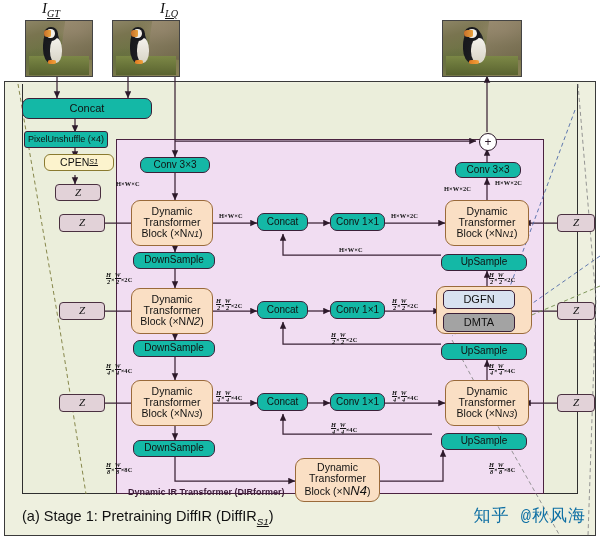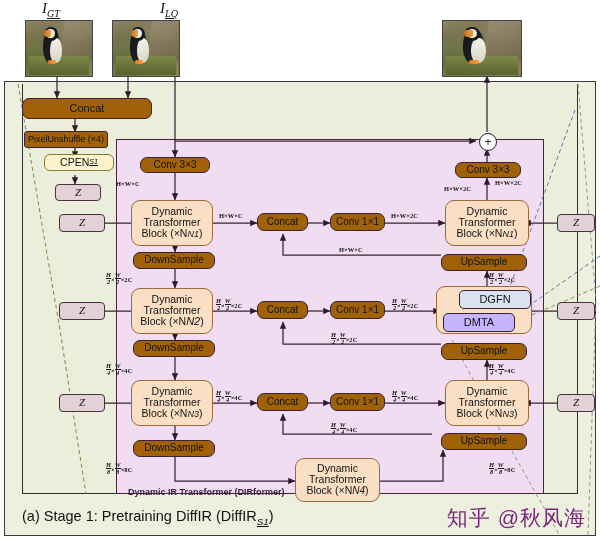--- a/index.html
+++ b/index.html
@@ -8,30 +8,30 @@
   #stage{position:relative;width:600px;height:540px;background:#ffffff;}
 
   
   .panel{position:absolute;box-sizing:border-box;}
   #outer-frame{left:4px;top:81px;width:592px;height:455px;border:1.3px solid #3a3a3a;background:#eef0df;}
   #green-panel{left:22px;top:84px;width:556px;height:410px;background:#ebeedb;border:1px solid #2f2f2f;border-top:none;}
   #purple-panel{left:116px;top:139px;width:428px;height:355px;background:#f1ddf2;border:1.2px solid #4a2240;}
 
   
   .node{position:absolute;box-sizing:border-box;display:flex;align-items:center;
-        justify-content:center;text-align:center;background:#a16207;
+        justify-content:center;text-align:center;background:#14b8a6;
         border:1.1px solid #3b2038;border-radius:7px;color:#111;line-height:1.08;}
   .node.sq{border-radius:3px;}
   .dtb{background:#fadfc4;border:1.1px solid #9a6a3a;border-radius:9px;font-size:10.5px;}
   .dtb i{font-style:italic;}
   .zbox{background:#e2d2d8;border:1px solid #4a3040;border-radius:4px;font-style:italic;
         font-family:"Liberation Serif","DejaVu Serif",serif;font-size:11px;}
   .cpen{background:#fcf3cd;border:1px solid #8a7a30;border-radius:6px;font-size:10.5px;}
   .dgfn{background:#d8e2f0;border:1px solid #3b2038;border-radius:5px;font-size:11px;}
-  .dmta{background:#c4b5fd;border:1px solid #3b2038;border-radius:5px;font-size:11px;}
+  .dmta{background:#a3a3a3;border:1px solid #3b2038;border-radius:5px;font-size:11px;}
   .subwrap{position:absolute;box-sizing:border-box;background:#fadfc4;
            border:1.1px solid #9a6a3a;border-radius:9px;}
 
   
   .lbl{position:absolute;color:#111;white-space:nowrap;}
   .dim{font-size:6.4px;font-family:"Liberation Serif","DejaVu Serif",serif;font-weight:bold;letter-spacing:.1px;}
   .imgtitle{font-family:"Liberation Serif","DejaVu Serif",serif;font-style:italic;font-size:15px;}
   .caption{font-size:14.5px;}
   .dirformer{font-size:9px;font-weight:bold;}
   sub{font-size:.68em;font-style:italic;text-decoration:underline;}
@@ -55,22 +55,22 @@
   .bird .breast{position:absolute;left:36%;top:30%;width:19%;height:46%;border-radius:46%;
     background:linear-gradient(180deg,#f4f2ec,#d8d4c6);}
   .bird .head{position:absolute;left:27%;top:10%;width:21%;height:26%;border-radius:50%;
     background:#18191d;}
   .bird .face{position:absolute;left:31%;top:14%;width:13%;height:17%;border-radius:50%;
     background:#f2efe7;}
   .bird .beak{position:absolute;left:27%;top:17%;width:11%;height:12%;border-radius:42% 12% 28% 48%;
     background:linear-gradient(90deg,#c9702a,#e8a23c);}
   .bird .feet{position:absolute;left:33%;top:71%;width:13%;height:8%;
     background:linear-gradient(90deg,#e07b22,#f0a13a);border-radius:30%;}
-  #watermark{position:absolute;right:14px;top:504px;font-size:21px;color:#701a75;
-             font-family:Liberation Sans, sans-serif;opacity:.95;letter-spacing:1px;}
+  #watermark{position:absolute;right:14px;top:504px;font-size:17px;color:#0369a1;
+             font-family:Liberation Mono, monospace;opacity:.95;letter-spacing:1px;}
   svg#wires{position:absolute;left:0;top:0;width:600px;height:540px;pointer-events:none;}
 </style>
 </head>
 <body>
 
 <div id="stage">
 
   <div class="panel" id="outer-frame"></div>
   <div class="panel" id="green-panel"></div>
   <div class="panel" id="purple-panel"></div>
@@ -250,33 +250,33 @@
 
   <div class="node" style="left:257px;top:301px;width:51px;height:18px;font-size:10px;">Concat</div>
   <div class="node" style="left:330px;top:301px;width:55px;height:18px;font-size:10px;">Conv 1×1</div>
 
   <div class="node" style="left:257px;top:393px;width:51px;height:18px;font-size:10px;">Concat</div>
   <div class="node" style="left:330px;top:393px;width:55px;height:18px;font-size:10px;">Conv 1×1</div>
 
   <div class="node dtb" style="left:295px;top:458px;width:85px;height:44px;flex-direction:column;">
     <div>Dynamic</div>
     <div>Transformer</div>
-    <div><span>Block (×N</span><i style="font-size:10px;text-align:center;">N4</i><span>)</span></div>
+    <div><span>Block (×N</span><i style="font-size:13px;text-align:center;">N4</i><span>)</span></div>
   </div>
 
   <div class="node" style="left:445px;top:200px;width:84px;height:46px;flex-direction:column;font-size:10.5px;
               background:#fadfc4;border:1.1px solid #9a6a3a;border-radius:9px;">
     <div>Dynamic</div>
     <div>Transformer</div>
     <div><span>Block (×N</span><i style="font-size:9px;">N1</i><span>)</span></div>
   </div>
   <div class="node" style="left:441px;top:254px;width:86px;height:17px;font-size:10px;">UpSample</div>
 
   <div class="subwrap" style="left:436px;top:286px;width:96px;height:48px;"></div>
-  <div class="node dgfn" style="left:459px;top:290px;width:72px;height:19px;">DGFN</div>
+  <div class="node dgfn" style="left:443px;top:290px;width:72px;height:19px;">DGFN</div>
   <div class="node dmta" style="left:443px;top:313px;width:72px;height:19px;">DMTA</div>
 
   <div class="node" style="left:441px;top:343px;width:86px;height:17px;font-size:10px;">UpSample</div>
 
   <div class="node" style="left:445px;top:380px;width:84px;height:46px;flex-direction:column;font-size:10.5px;
               background:#fadfc4;border:1.1px solid #9a6a3a;border-radius:9px;">
     <div>Dynamic</div>
     <div>Transformer</div>
     <div><span>Block (×N</span><i style="font-size:9px;">N3</i><span>)</span></div>
   </div>

